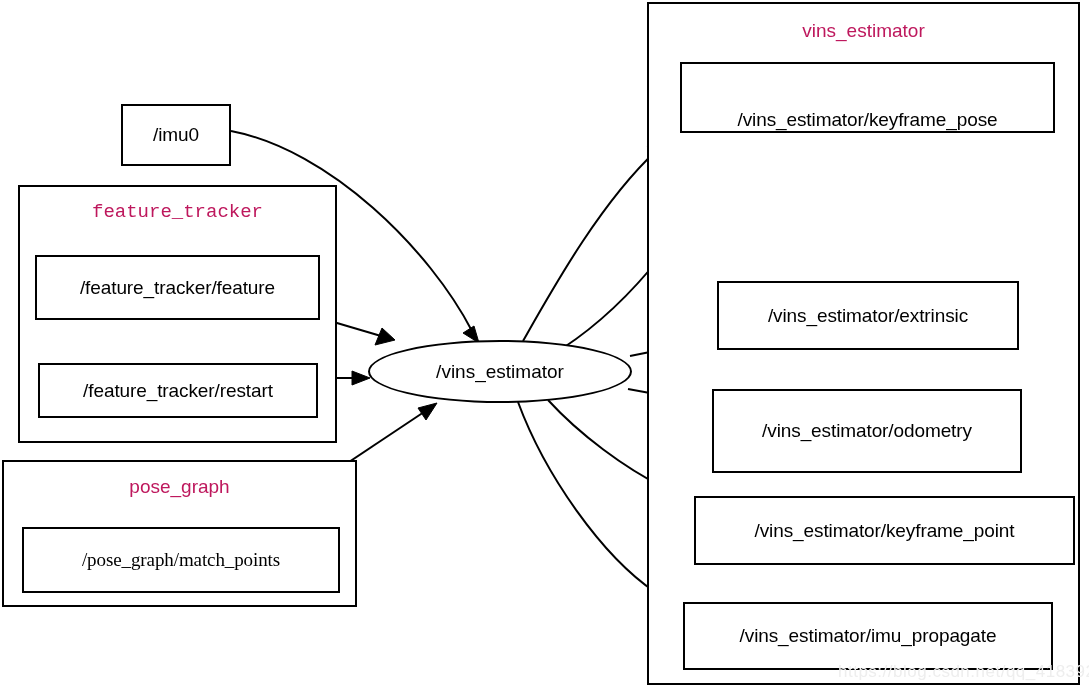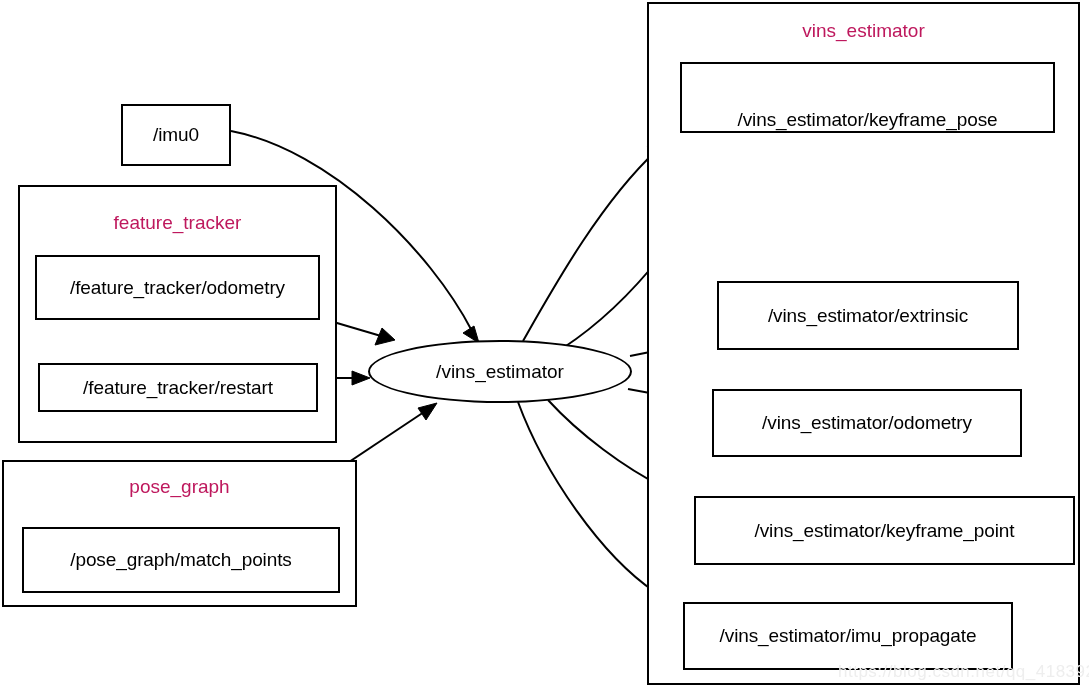--- a/index.html
+++ b/index.html
@@ -137,58 +137,58 @@
       <path class="edge-path" d="M518,402 C545,475 602,556 655,592"></path>
       <polygon class="edge-head" points="670,601 651,600 659,587"></polygon>
     </g>
   </svg>
 
   <div class="node-box" style="left:121px; top:84px; width:110px; height:62px;margin-top:20px;">
     <span class="topic-label">/imu0</span>
   </div>
 
   <div class="cluster-box" style="left:18px; top:185px; width:319px; height:258px;">
-    <div class="cluster-title" style="top:25px;">feature_tracker</div>
+    <div class="cluster-title" style="top:14px;font-family:Liberation Mono, monospace;">feature_tracker</div>
   </div>
   <div class="node-box" style="left:35px; top:255px; width:285px; height:65px;">
-    <span class="topic-label">/feature_tracker/odometry</span>
+    <span class="topic-label">/feature_tracker/feature</span>
   </div>
-  <div class="node-box" style="left:38px; top:363px; width:280px; height:49px;">
+  <div class="node-box" style="left:38px; top:363px; width:280px; height:55px;">
     <span class="topic-label">/feature_tracker/restart</span>
   </div>
 
   <div class="cluster-box" style="left:2px; top:460px; width:355px; height:147px;">
     <div class="cluster-title" style="top:14px;">pose_graph</div>
   </div>
-  <div class="node-box" style="left:22px; top:527px; width:318px; height:66px;">
+  <div class="node-box" style="left:22px; top:527px; width:318px; height:66px;font-family:Liberation Serif, serif;">
     <span class="topic-label">/pose_graph/match_points</span>
   </div>
 
   <div class="cluster-box" style="left:647px; top:2px; width:433px; height:683px;">
     <div class="cluster-title" style="top:16px;">vins_estimator</div>
   </div>
 
   <div class="node-box" style="left:680px; top:62px; width:375px; height:71px;align-items:flex-end;">
     <span class="topic-label">/vins_estimator/keyframe_pose</span>
   </div>
 
 
   <div class="node-box" style="left:717px; top:281px; width:302px; height:69px;">
     <span class="topic-label">/vins_estimator/extrinsic</span>
   </div>
 
-  <div class="node-box" style="left:712px; top:389px; width:310px; height:68px;">
+  <div class="node-box" style="left:712px; top:389px; width:310px; height:84px;">
     <span class="topic-label">/vins_estimator/odometry</span>
   </div>
 
   <div class="node-box" style="left:678px; top:496px; width:381px; height:69px;margin-left:16px;">
     <span class="topic-label">/vins_estimator/keyframe_point</span>
   </div>
 
-  <div class="node-box" style="left:683px; top:602px; width:330px; height:68px;">
+  <div class="node-box" style="left:683px; top:602px; width:370px; height:68px;">
     <span class="topic-label">/vins_estimator/imu_propagate</span>
   </div>
 
   <div class="ellipse-node" style="left:368px; top:340px; width:264px; height:63px;">
     <span class="ellipse-label">/vins_estimator</span>
   </div>
 
   <div class="watermark" style="left:838px; top:662px;">https://blog.csdn.net/qq_41839222</div>
 
 </div>

